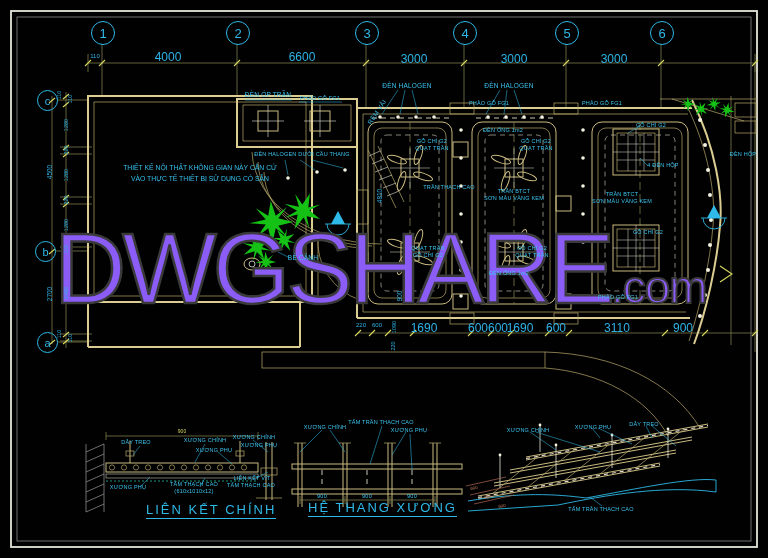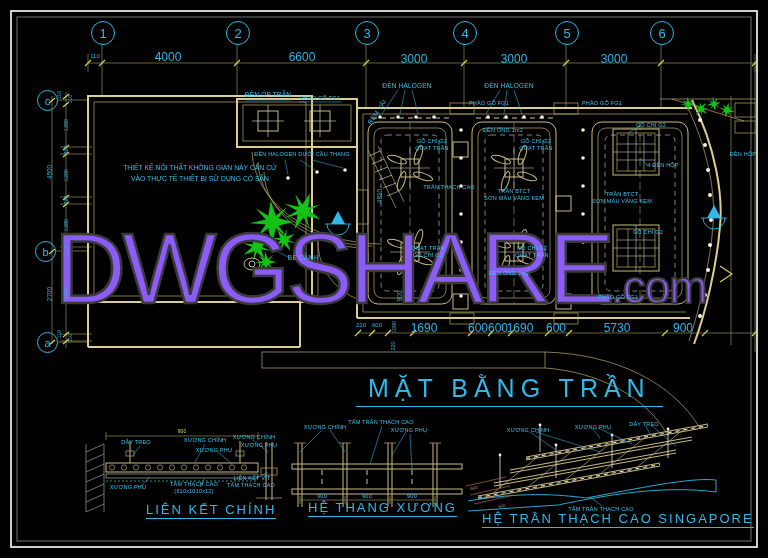--- a/index.html
+++ b/index.html
@@ -327,21 +327,21 @@
 <span class="vdim" style="left:49px;top:294px">2700</span>
 
 <span class="dimt d6" style="left:361px;top:322px">220</span>
 <span class="dimt d6" style="left:377px;top:322px">600</span>
 <span class="vdim v5" style="left:394px;top:327px">1090</span>
 <span class="dimt" style="left:424px;top:321px">1690</span>
 <span class="dimt" style="left:478px;top:321px">600</span>
 <span class="dimt" style="left:498px;top:321px">600</span>
 <span class="dimt" style="left:520px;top:321px">1690</span>
 <span class="dimt" style="left:556px;top:321px">600</span>
-<span class="dimt" style="left:617px;top:321px">5730</span>
+<span class="dimt" style="left:617px;top:321px">3110</span>
 <span class="dimt" style="left:683px;top:321px">900</span>
 
 <span class="vdim" style="left:379px;top:196px">4810</span>
 <span class="vdim" style="left:399px;top:296px">900</span>
 <span class="vdim v5" style="left:393px;top:346px">220</span>
 
 <span class="lbl" style="left:268px;top:91px">ĐÈN ỐP TRẦN</span>
 <span class="lbl l5" style="left:320px;top:95px">PHÀO GỖ FG1</span>
 <span class="lbl l5" style="left:302px;top:151px">ĐÈN HALOGEN DƯỚI CẦU THANG</span>
 <span class="lbl" style="left:407px;top:82px">ĐÈN HALOGEN</span>
@@ -369,21 +369,20 @@
 <span class="lbl l5" style="left:509px;top:270px">ĐÈN ỐNG 1m2</span>
 <span class="lbl l5" style="left:648px;top:229px">GỖ CHỈ G2</span>
 <span class="lbl l5" style="left:618px;top:294px">PHÀO GỖ FG1</span>
 <span class="lbl" style="left:303px;top:254px">BỂ CẢNH</span>
 
 <div class="note" style="left:200px;top:163px">
   <div>THIẾT KẾ NỘI THẤT KHÔNG GIAN NÀY CĂN CỨ</div>
   <div>VÀO THỰC TẾ THIẾT BỊ SỬ DỤNG CÓ SẴN</div>
 </div>
 
-<div class="title" style="left:356px;top:374px">MẶT BẰNG TRẦN</div>
 
 <span class="lbl l5" style="left:136px;top:439px">DÂY TREO</span>
 <span class="lbl l5" style="left:205px;top:437px">XƯƠNG CHÍNH</span>
 <span class="lbl l5" style="left:214px;top:447px">XƯƠNG PHỤ</span>
 <span class="lbl l5" style="left:128px;top:484px">XƯƠNG PHỤ</span>
 <span class="lbl l5" style="left:194px;top:481px">TẤM THẠCH CAO</span>
 <span class="lbl l5" style="left:194px;top:488px">(610x1010x12)</span>
 <span class="lbl l5" style="left:254px;top:434px">XƯƠNG CHÍNH</span>
 <span class="lbl l5" style="left:259px;top:442px">XƯƠNG PHỤ</span>
 <span class="lbl l5" style="left:252px;top:475px">LIÊN KẾT VÍT</span>
@@ -399,15 +398,14 @@
 <span class="lbl l5" style="left:412px;top:493px">900</span>
 <div class="dtitle" style="left:308px;top:500px">HỆ THANG XƯƠNG</div>
 
 <span class="lbl l5" style="left:528px;top:427px">XƯƠNG CHÍNH</span>
 <span class="lbl l5" style="left:593px;top:424px">XƯƠNG PHỤ</span>
 <span class="lbl l5" style="left:644px;top:421px">DÂY TREO</span>
 <span class="lbl l5" style="left:601px;top:506px">TẤM TRẦN THẠCH CAO</span>
 <span class="mdim" style="left:474px;top:488px">600</span>
 <span class="mdim" style="left:488px;top:497px">600</span>
 <span class="mdim" style="left:502px;top:506px">600</span>
-<div class="dtitle" style="left:482px;top:511px">HỆ TRẦN THẠCH CAO SINGAPORE</div>
 
 </div>
 
 </body></html>

